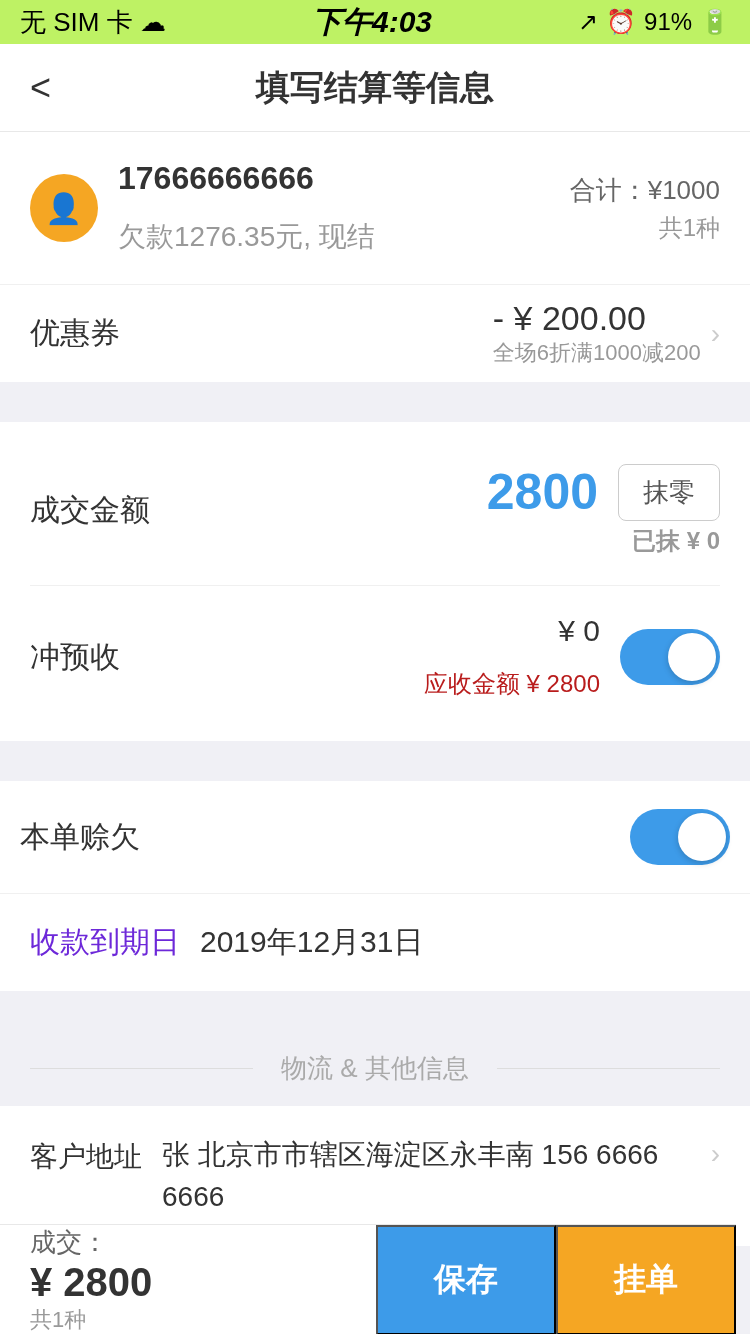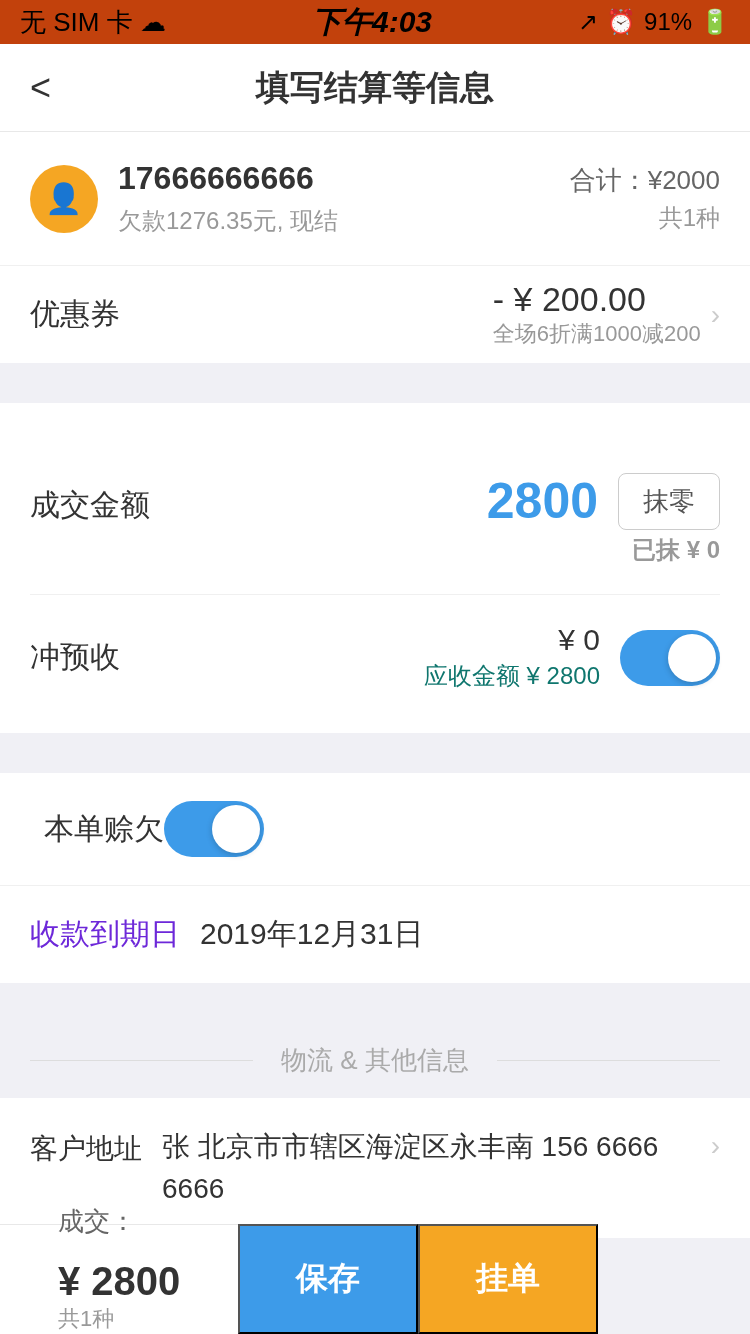--- a/index.html
+++ b/index.html
@@ -9,21 +9,21 @@
       background: #f0f0f5;
       width: 750px;
       min-height: 1334px;
       overflow-x: hidden;
       font-size: 28px;
     }
 
     
     .status-bar {
       height: 44px;
-      background: #c2410c;
+      background: #bef264;
       display: flex;
       align-items: center;
       justify-content: space-between;
       padding: 0 20px;
       font-size: 26px;
       font-weight: 500;
     }
     .status-left { display: flex; align-items: center; gap: 10px; }
     .status-center { font-size: 30px; font-weight: 600; font-style: italic; }
     .status-right { display: flex; align-items: center; gap: 8px; font-size: 24px; }
@@ -82,23 +82,23 @@
       justify-content: center;
       color: #fff;
       font-size: 30px;
     }
     .customer-info .phone {
       font-size: 32px;
       font-weight: 600;
       color: #333;
     }
     .customer-info .debt {
-      font-size: 24px;
+      font-size: 28px;
       color: #999;
-      margin-top: 8px;
+      margin-top: 21px;
     }
     .customer-right { text-align: right; }
     .customer-right .total-label { font-size: 26px; color: #666; }
     .customer-right .total-count { font-size: 24px; color: #999; margin-top: 4px; }
 
     
     .coupon-row {
       background: #fff;
       padding: 14px 30px;
       display: flex;
@@ -125,21 +125,21 @@
     }
     .amount-row {
       padding: 28px 0;
       display: flex;
       align-items: center;
       justify-content: space-between;
       border-bottom: 1px solid #f0f0f0;
     }
     .amount-row:last-child { border-bottom: none; }
     .row-label { font-size: 30px; color: #333; }
-    .amount-right { display: flex; align-items: center; gap: 20px; margin-top: 28px; }
+    .amount-right { display: flex; align-items: center; gap: 20px; }
     .amount-value {
       font-size: 50px;
       font-weight: 600;
       color: #3d9be9;
     }
     .round-btn {
       border: 1px solid #ccc;
       border-radius: 8px;
       padding: 10px 24px;
       font-size: 26px;
@@ -180,29 +180,29 @@
     
     .prepay-row {
       padding: 28px 0;
       display: flex;
       align-items: center;
       justify-content: space-between;
     }
     .prepay-right { display: flex; align-items: center; gap: 20px; }
     .prepay-values { text-align: right; }
     .prepay-amount { font-size: 30px; color: #333; }
-    .prepay-sub { font-size: 24px; color: #0f766e; margin-top: 3px; }
+    .prepay-sub { font-size: 24px; color: #b91c1c; margin-top: 20px; }
 
     
     .debt-row {
       background: #fff;
-      padding: 28px 44px;
-      display: flex;
-      align-items: center;
-      justify-content: flex-start;
+      padding: 28px 20px;
+      display: flex;
+      align-items: center;
+      justify-content: space-between;
     }
 
     
     .duedate-row {
       background: #fff;
       padding: 28px 30px;
       display: flex;
       align-items: center;
       gap: 20px;
       border-top: 1px solid #f0f0f0;
@@ -236,34 +236,33 @@
     }
     .address-label { font-size: 28px; color: #333; flex-shrink: 0; margin-right: 20px; padding-top: 4px; }
     .address-value { font-size: 28px; color: #333; flex: 1; line-height: 1.5; }
     .address-right { display: flex; align-items: center; color: #ccc; font-size: 28px; padding-top: 4px; }
 
     
     .bottom-bar {
       position: fixed;
       bottom: 0;
       left: 0;
-      width: 598px;
+      width: 736px;
       height: 110px;
       background: #fff;
       display: flex;
-      align-items: flex-end;
+      align-items: flex-start;
       border-top: 1px solid #e8e8e8;
-      padding-left: 28px;
     }
     .bottom-summary {
       flex: 1;
       padding: 0 30px;
     }
     .bottom-deal { font-size: 26px; color: #666; }
-    .bottom-amount { font-size: 40px; font-weight: 600; color: #333; margin-top: 20px; }
+    .bottom-amount { font-size: 40px; font-weight: 600; color: #333; }
     .bottom-count { font-size: 22px; color: #999; }
     .bottom-btn {
       height: 110px;
       width: 180px;
       display: flex;
       align-items: center;
       justify-content: center;
       font-size: 32px;
       font-weight: 600;
       color: #fff;
@@ -299,21 +298,21 @@
     <div class="customer-row">
       <div class="customer-left">
         <div class="avatar">👤</div>
         <div class="customer-info">
           <div class="phone">17666666666</div>
           <div class="debt">欠款1276.35元, 现结</div>
         </div>
       </div>
       <div class="customer-right">
         <div class="total-label">
-          <span>合计：</span><span>¥2000</span>
+          <span>合计：</span><span>¥1000</span>
         </div>
         <div class="total-count">共1种</div>
       </div>
     </div>
 
     <div class="coupon-row">
       <div class="coupon-label">优惠券</div>
       <div class="coupon-right">
         <div>
           <div class="coupon-discount">- ¥ 200.00</div>

